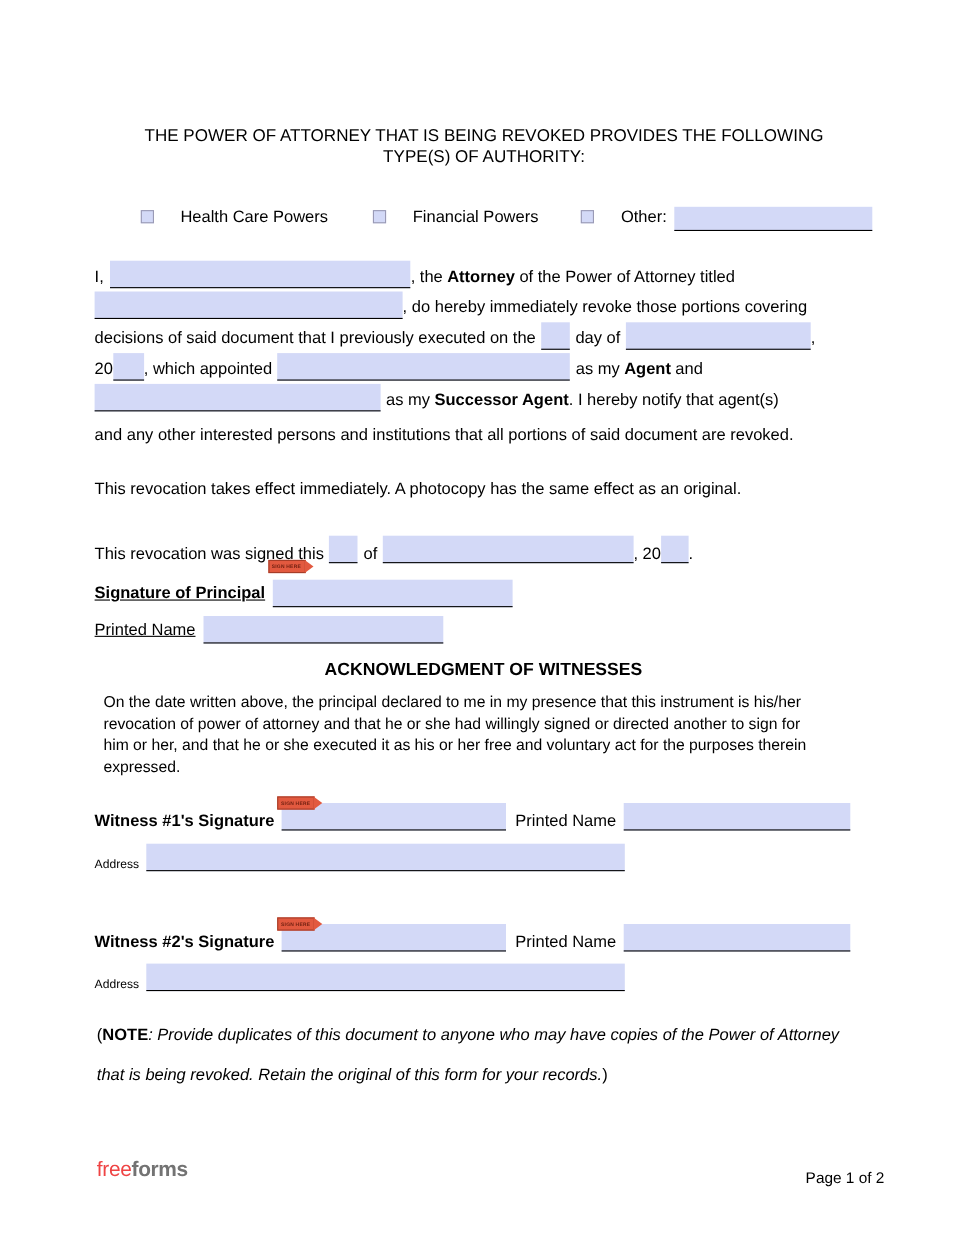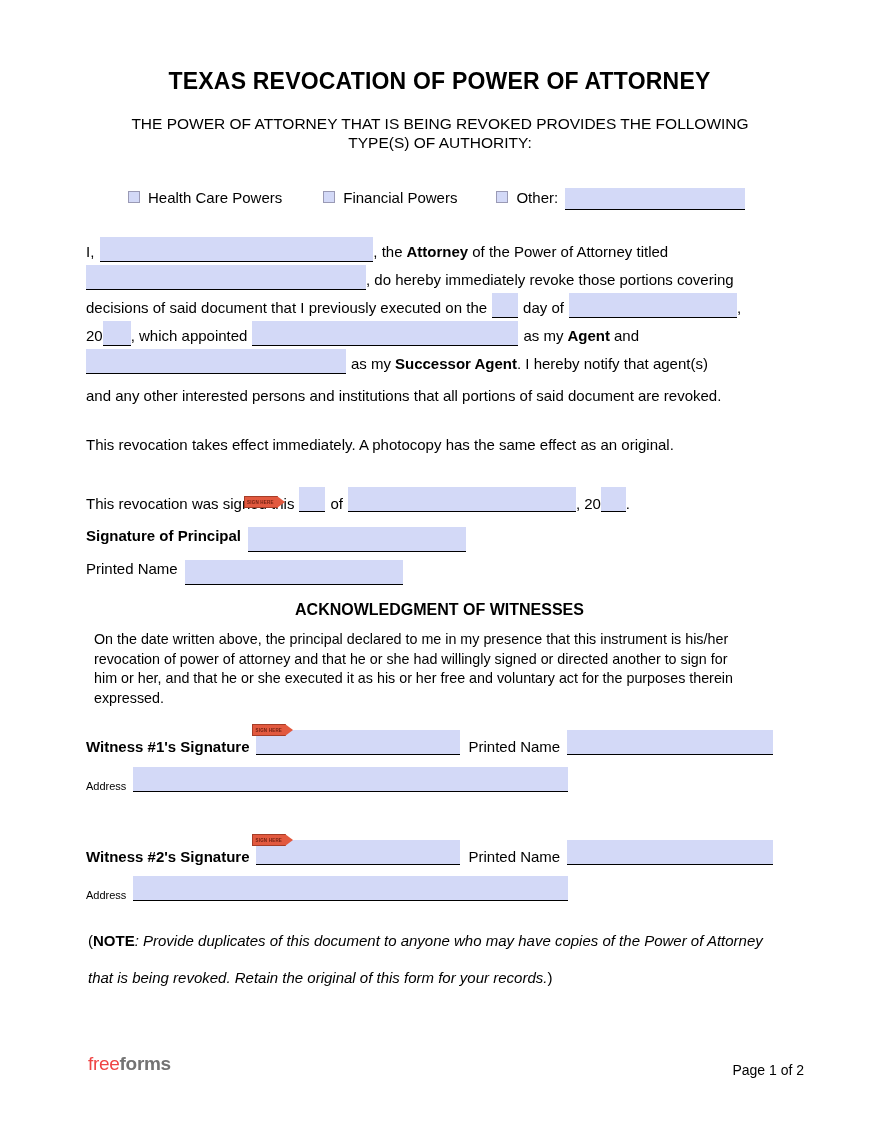--- a/index.html
+++ b/index.html
@@ -57,21 +57,21 @@
   }
   .cb-box {
     width: 12px;
     height: 12px;
     background: #d3d9f7;
     border: 1px solid #9a9ab5;
     box-sizing: border-box;
     display: inline-block;
   }
   .cb-label {
-    margin-left: 8px;
+    margin-left: 24px;
     white-space: nowrap;
   }
   .gap-1 { width: 41px; }
   .gap-2 { width: 39px; }
   .other-field {
     display: inline-block;
     width: 180px;
     height: 21px;
     background: #d3d9f7;
     border-bottom: 1.5px solid #000;
@@ -132,22 +132,23 @@
     display: flex;
     align-items: flex-end;
     white-space: nowrap;
   }
 
   
   .sig-row {
     position: absolute;
     font-size: 15px;
     display: flex;
-    align-items: flex-start;
-    white-space: nowrap;
+    align-items: center;
+    white-space: nowrap;
+    text-decoration: underline;
   }
   .sig-principal { left: 86px; top: 527px; }
   .printed-principal { left: 86px; top: 560px; }
 
   .sig-label-bold { font-weight: bold; }
 
   
   .sign-tag-wrap {
     position: relative;
     display: inline-block;
@@ -262,21 +263,20 @@
     right: 75px;
     top: 1062px;
     font-size: 14px;
   }
 </style>
 </head>
 <body>
 
 <div class="page">
 
-  <div class="doc-title">TEXAS REVOCATION OF POWER OF ATTORNEY</div>
   <div class="doc-subtitle">THE POWER OF ATTORNEY THAT IS BEING REVOKED PROVIDES THE FOLLOWING TYPE(S) OF AUTHORITY:</div>
 
   <div class="checkbox-row">
     <div class="cb-group">
       <span class="cb-box"></span>
       <span class="cb-label">Health Care Powers</span>
     </div>
     <div class="gap-1"></div>
     <div class="cb-group">
       <span class="cb-box"></span>

